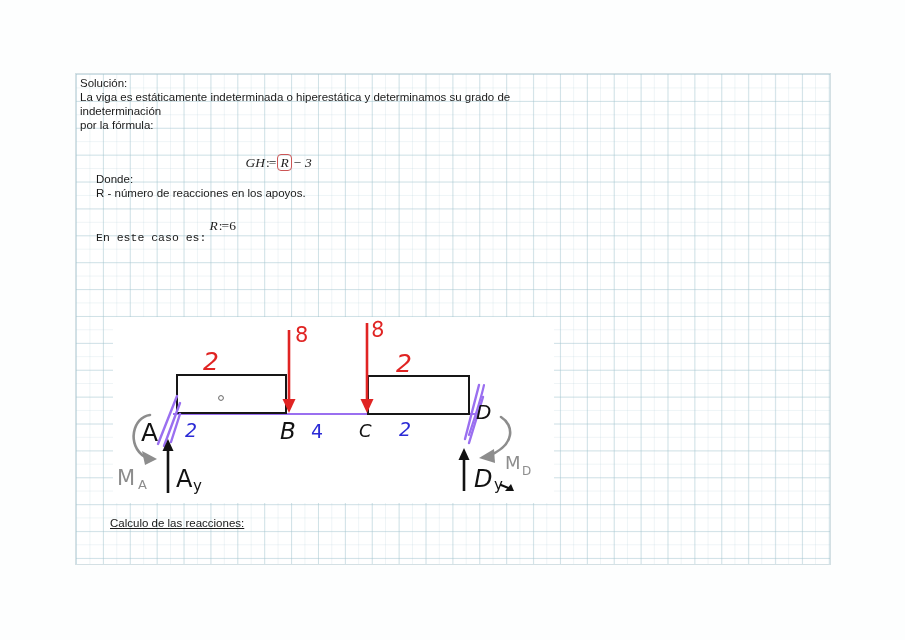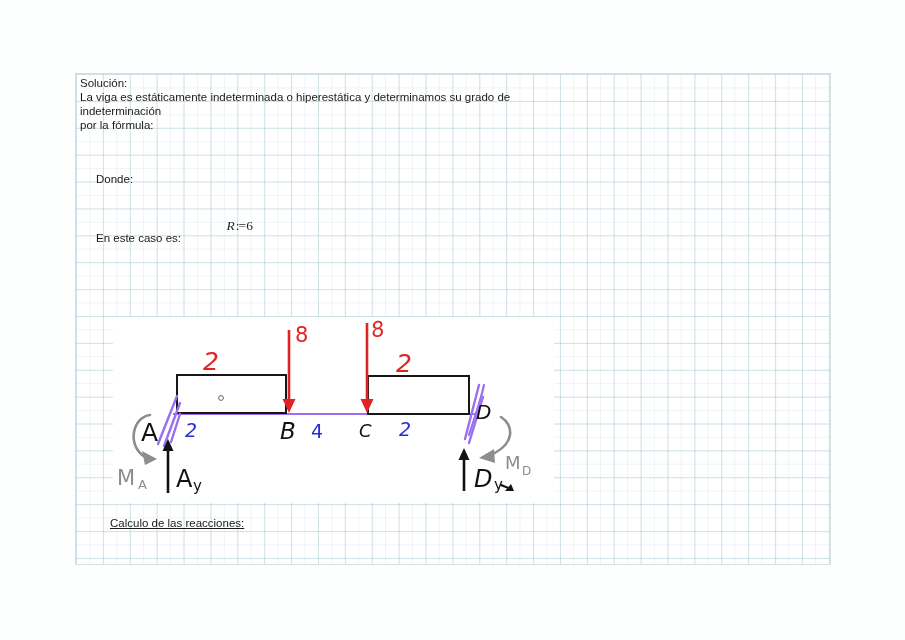--- a/index.html
+++ b/index.html
@@ -29,28 +29,32 @@
 
 <div class="canvas">
 
   <div class="sheet"></div>
 
   <div class="t" style="left:80px;top:76px;">Solución:</div>
   <div class="t" style="left:80px;top:90px;">La viga es estáticamente indeterminada o hiperestática y determinamos su grado de</div>
   <div class="t" style="left:80px;top:104px;">indeterminación</div>
   <div class="t" style="left:80px;top:118px;text-align:right;">por la fórmula:</div>
 
+  <div class="math" style="left:232px;top:139px;">
+    <span class="v">GH</span><span class="op">:=</span><span class="rbox">R</span><span class="v">− 3</span>
+  </div>
 
   <div class="t" style="left:96px;top:172px;">Donde:</div>
+  <div class="t" style="left:96px;top:186px;">R - número de reacciones en los apoyos.</div>
 
-  <div class="math" style="left:213px;top:202px;font-family:Liberation Serif, serif;">
+  <div class="math" style="left:196px;top:202px;font-family:Liberation Serif, serif;">
     <span class="v">R</span><span class="op">:=</span><span>6</span>
   </div>
 
-  <div class="t" style="left:96px;top:231px;">En este caso es:</div>
+  <div class="t" style="left:96px;top:231px;font-family:Liberation Mono, monospace;">En este caso es:</div>
 
 
 
   <div class="imgbox">
     <svg width="441" height="186" viewBox="0 0 441 186">
 
       <line x1="60" y1="97" x2="362" y2="97" stroke="#9a6ff0" stroke-width="2"></line>
 
       <rect x="64" y="58" width="109" height="38" fill="#ffffff" stroke="#161616" stroke-width="2"></rect>
       <rect x="255" y="59" width="101" height="38" fill="#ffffff" stroke="#161616" stroke-width="2"></rect>

